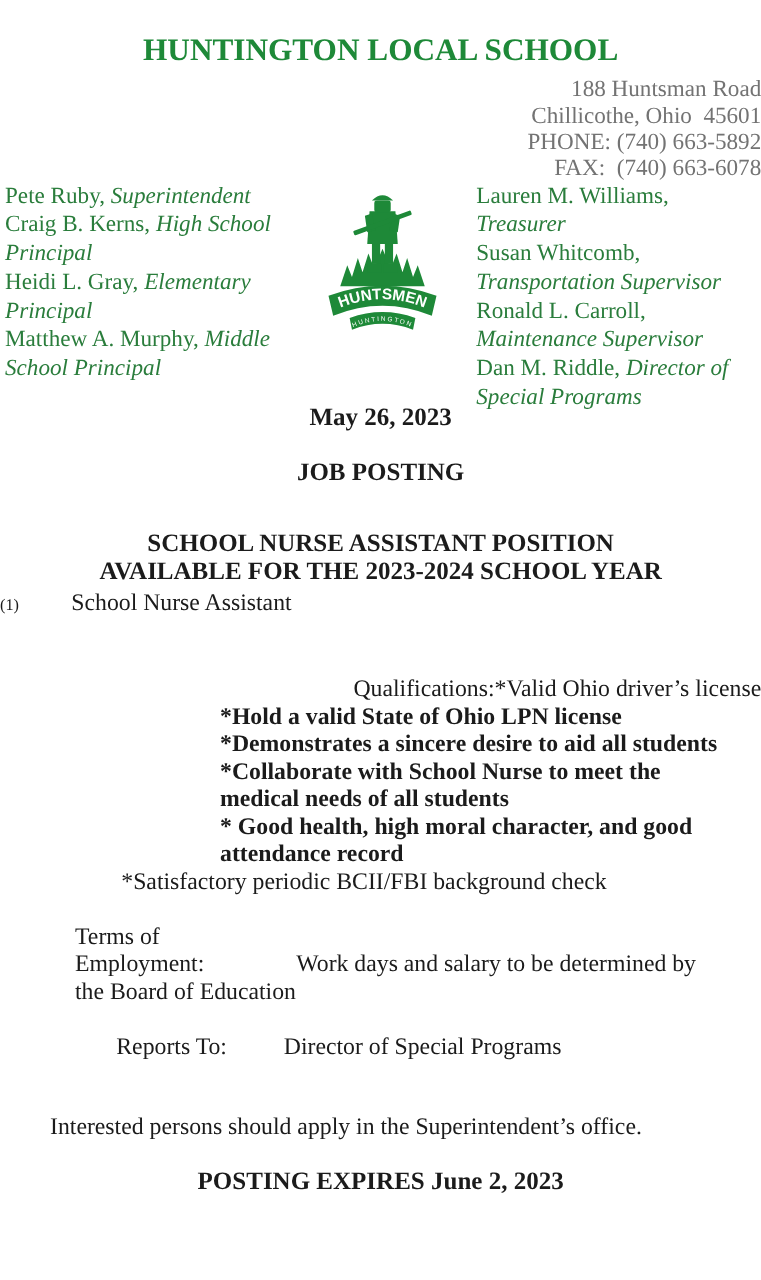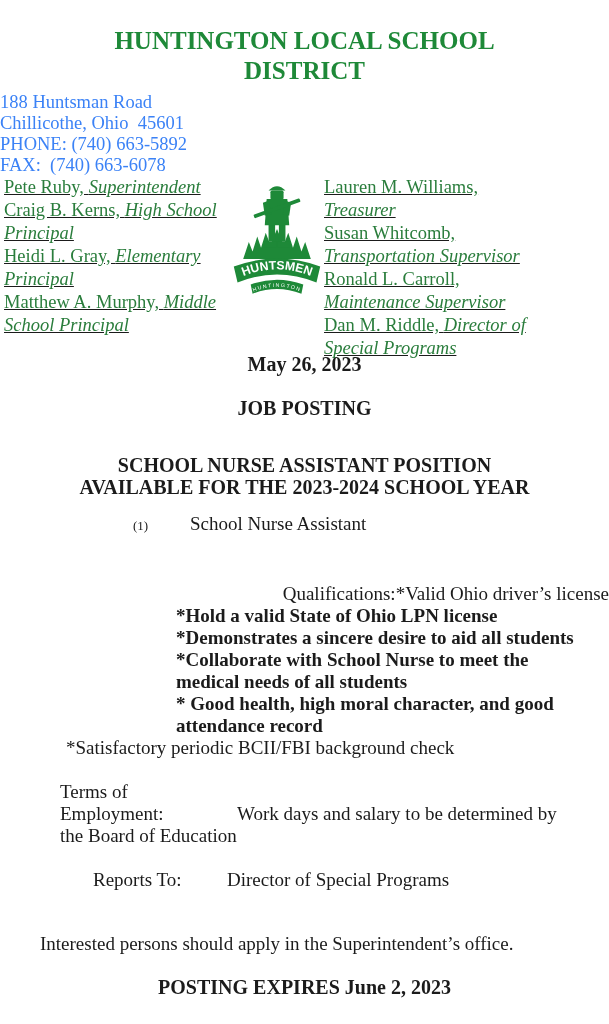--- a/index.html
+++ b/index.html
@@ -8,67 +8,66 @@
     width: 609px;
     height: 1024px;
     background: #ffffff;
     font-family: "Liberation Serif", serif;
     color: #1b1b1b;
     overflow: hidden;
   }
   
   .title-block { margin-top: 26px; text-align: center; color: #1e8938; }
   .title-line { font-size: 25px; line-height: 30px; font-weight: bold; }
-  .address-block { margin-top: 6px; text-align: left; color: #3b82f6; }
+  .address-block { margin-top: 6px; text-align: right; color: #737373; }
   .address-line { font-size: 18.5px; line-height: 21px; white-space: pre; }
   
   .staff-row {
     display: flex;
+    justify-content: space-between;
     align-items: flex-start;
     height: 178px;
     overflow: visible;
-    text-decoration: underline;
   }
   .staff-col {
     color: #2a7d3c;
     font-size: 18.5px;
     line-height: 23px;
   }
   .staff-col.left  { width: 226px; margin-left: 4px; }
   .staff-col.right { width: 228px; margin-right: 0; }
   .staff-title { font-style: italic; }
   .logo-wrap { margin-top: 6px; flex: 0 0 auto; }
   
   .center-bold { text-align: center; font-weight: bold; font-size: 20px; line-height: 20px; }
   .date-line    { margin-top: 0; }
   .job-posting  { margin-top: 24px; }
   .headline     { margin-top: 36px; line-height: 22px; }
   
-  .count-row { margin-top: 15px; padding-left: 133px; font-size: 19px; line-height: 22px; }
+  .count-row { margin-top: 4px; font-size: 19px; line-height: 22px; }
   .count-num { display: inline-block; width: 57px; font-size: 13px; }
   .qual-block { margin-top: 46px; font-size: 19px; line-height: 22px; }
   .qual-first-row { padding-left: 60px; text-align: right; }
   .qual-label { display: inline-block; width: 151px; }
   .q-indent { padding-left: 176px; font-weight: bold; }
-  .q-last   { padding-left: 66px; }
+  .q-last   { padding-left: 97px; }
   .terms-block { margin-top: 22px; font-size: 19px; line-height: 22px; padding-left: 60px; }
   .terms-label2 { display: inline-block; width: 177px; }
   .reports-row { margin-top: 22px; font-size: 19px; line-height: 22px; padding-left: 93px; }
   .reports-label { display: inline-block; width: 134px; }
   .apply-row { margin-top: 42px; font-size: 19px; line-height: 22px; padding-left: 40px; }
   .expires-row { margin-top: 22px; }
 </style>
 </head>
 <body>
 
 <div class="page">
 
   <div class="title-block">
     <div class="title-line">HUNTINGTON LOCAL SCHOOL</div>
-    <div class="title-line">DISTRICT</div>
   </div>
   <div class="address-block">
     <div class="address-line">188 Huntsman Road</div>
     <div class="address-line">Chillicothe, Ohio  45601</div>
     <div class="address-line">PHONE: (740) 663-5892</div>
     <div class="address-line">FAX:  (740) 663-6078</div>
   </div>
 
   <div class="staff-row">
     <div class="staff-col left" id="staff-left">

